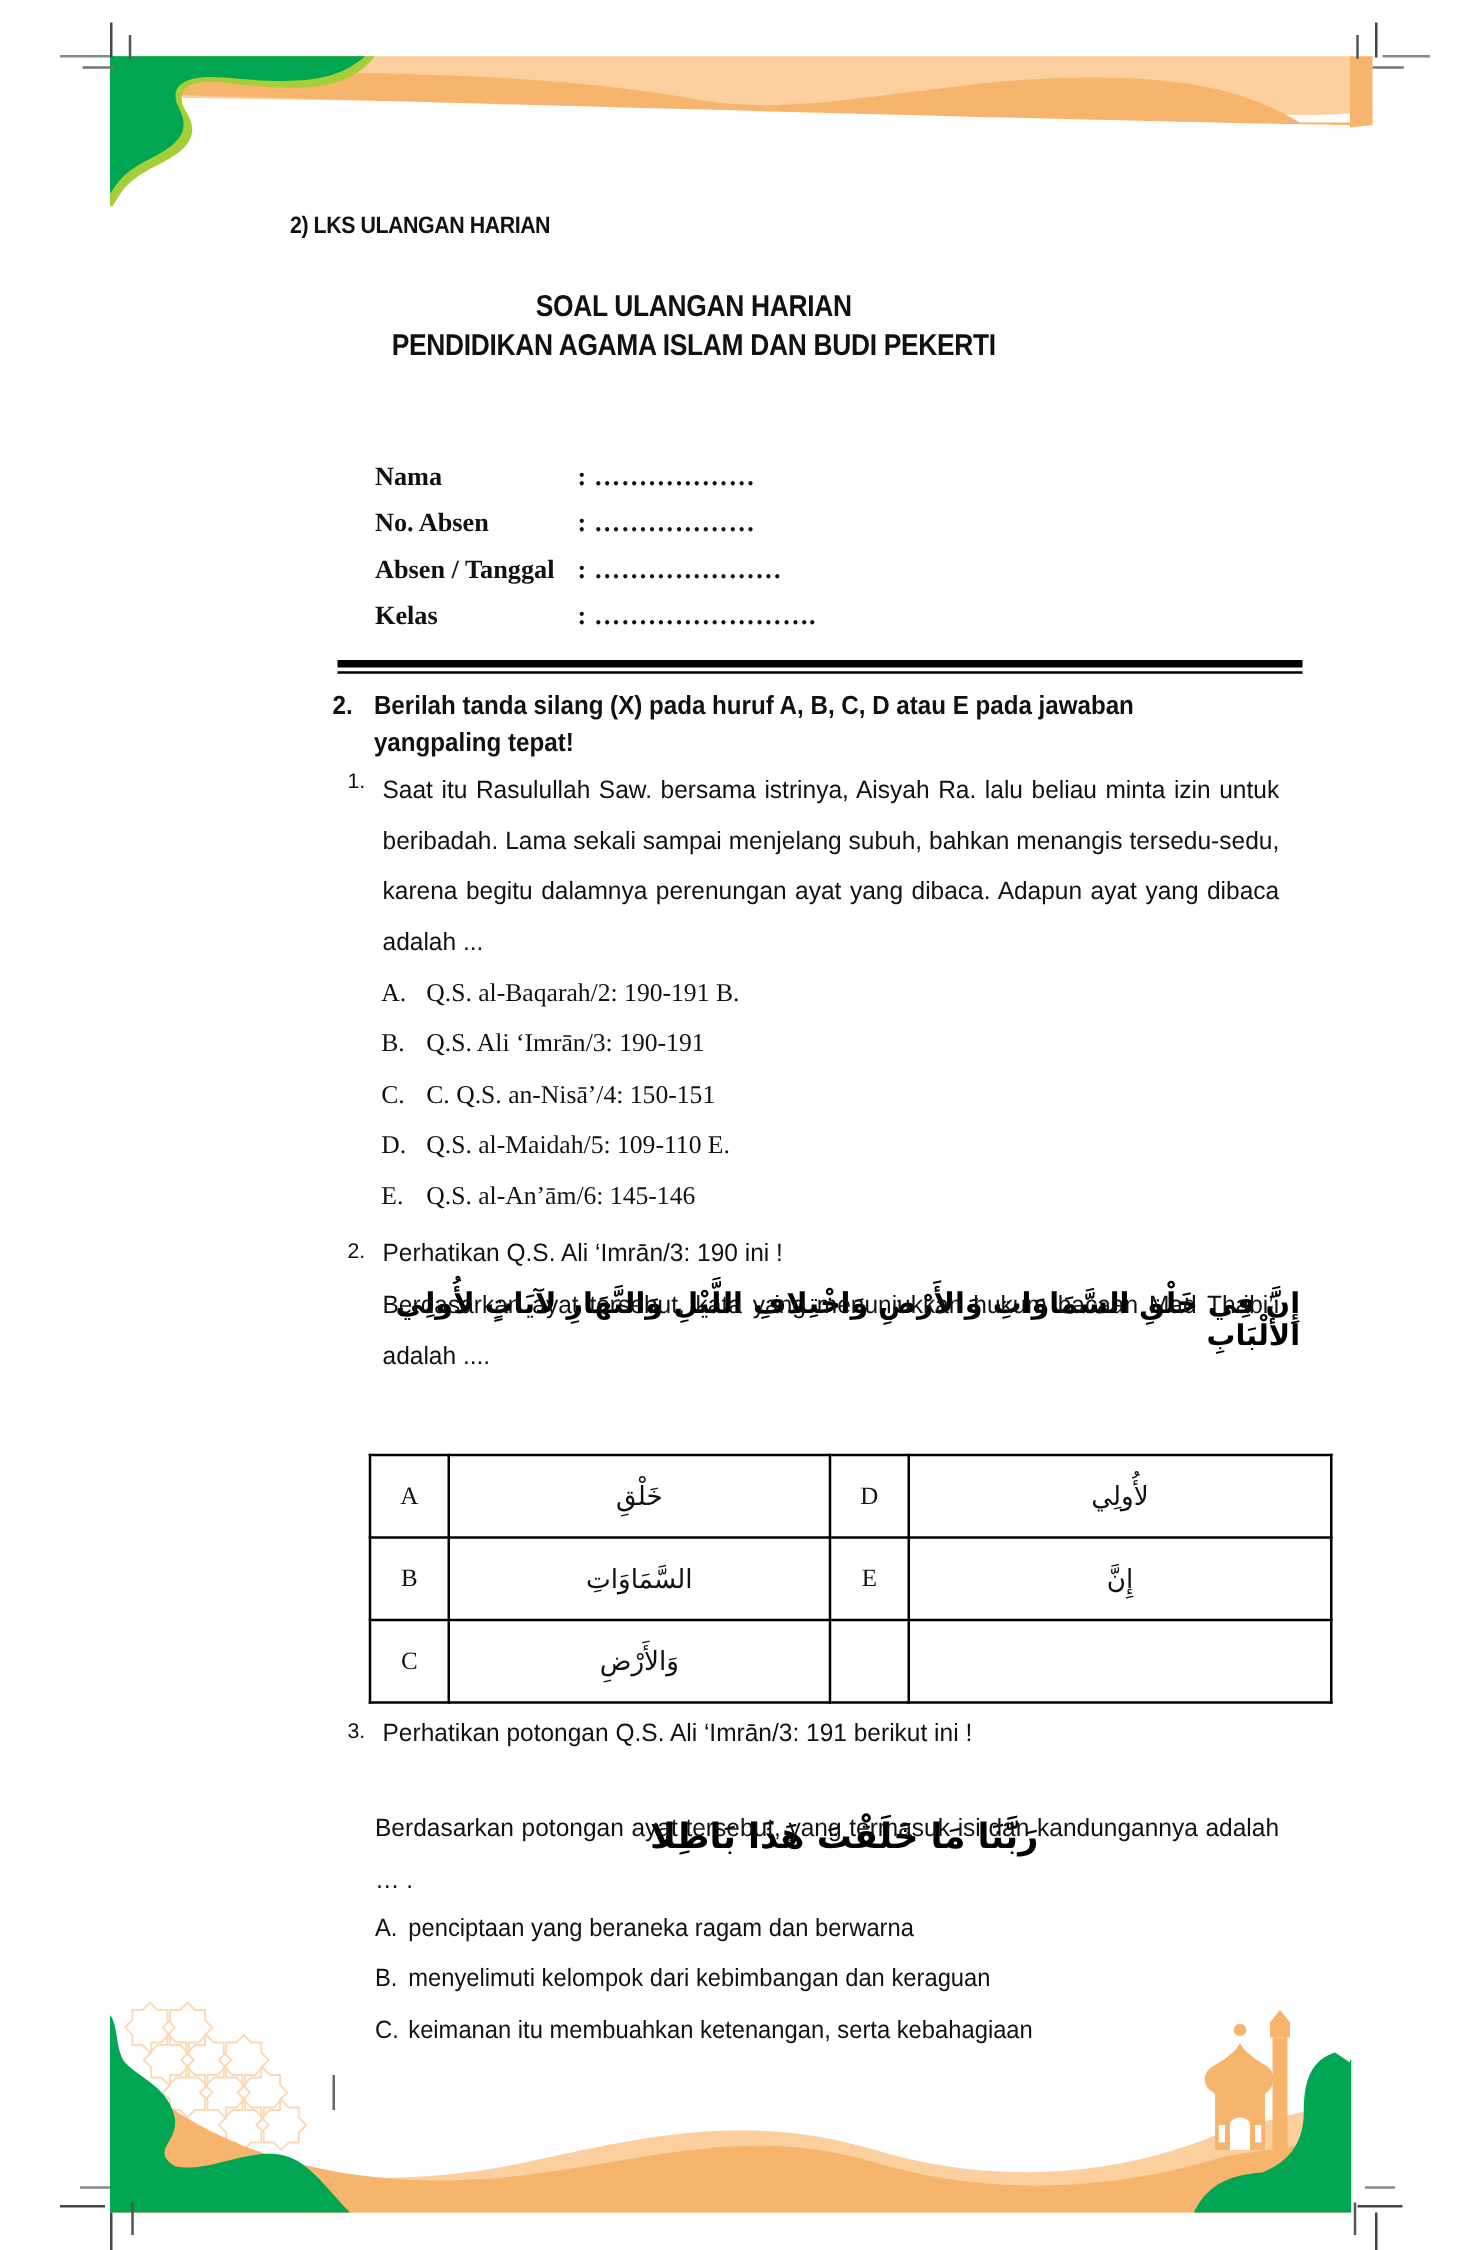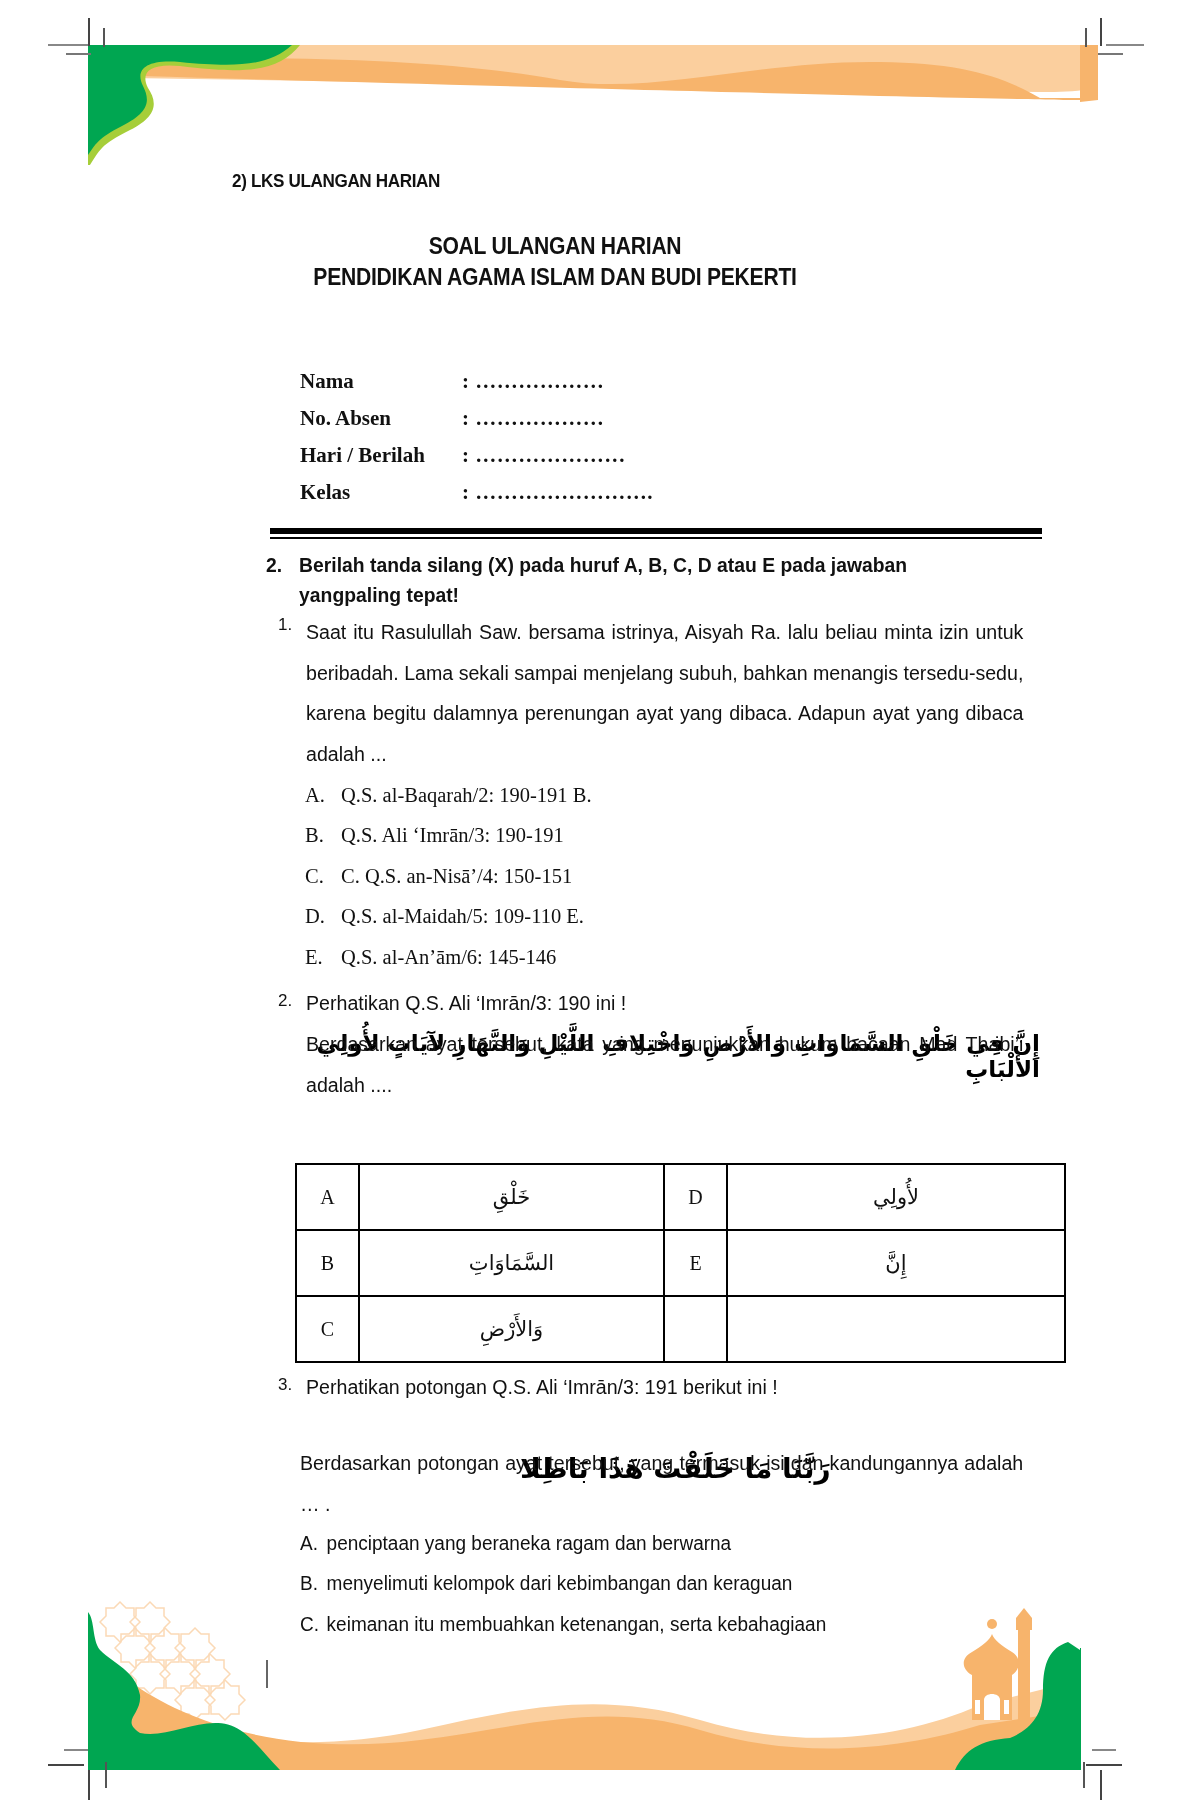--- a/index.html
+++ b/index.html
@@ -92,21 +92,21 @@
 <div class="identity">
   <div class="row">
     <span class="lbl">Nama</span>
     <span class="val">: ………………</span>
   </div>
   <div class="row">
     <span class="lbl">No. Absen</span>
     <span class="val">: ………………</span>
   </div>
   <div class="row">
-    <span class="lbl">Hari / Berilah</span>
+    <span class="lbl">Absen / Tanggal</span>
     <span class="val">: …………………</span>
   </div>
   <div class="row">
     <span class="lbl">Kelas</span>
     <span class="val">: …………………….</span>
   </div>
 </div>
 
 <div class="rule-thick"></div>
 <div class="rule-thin"></div>

